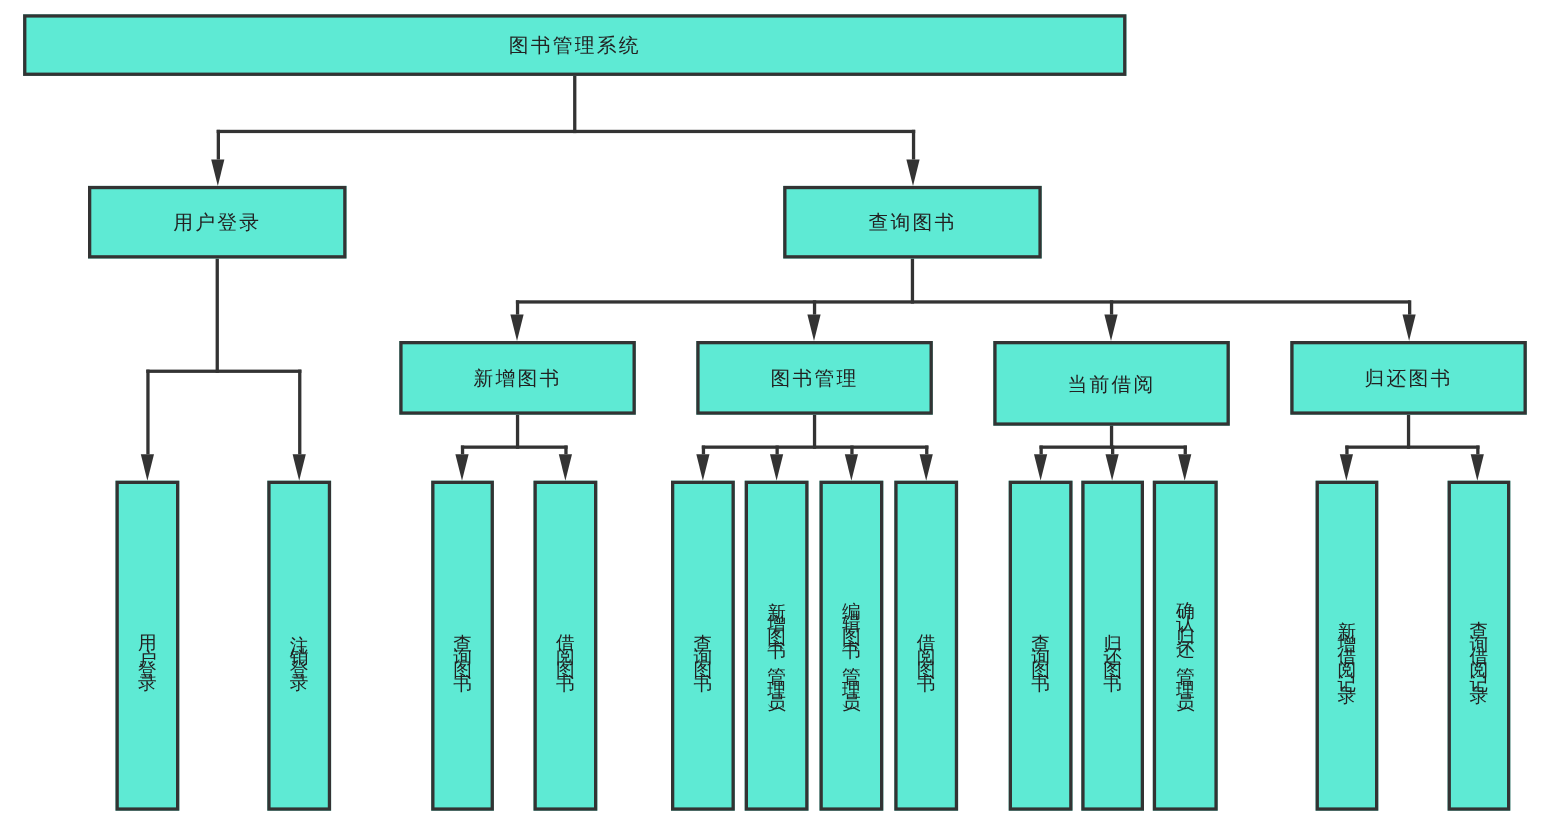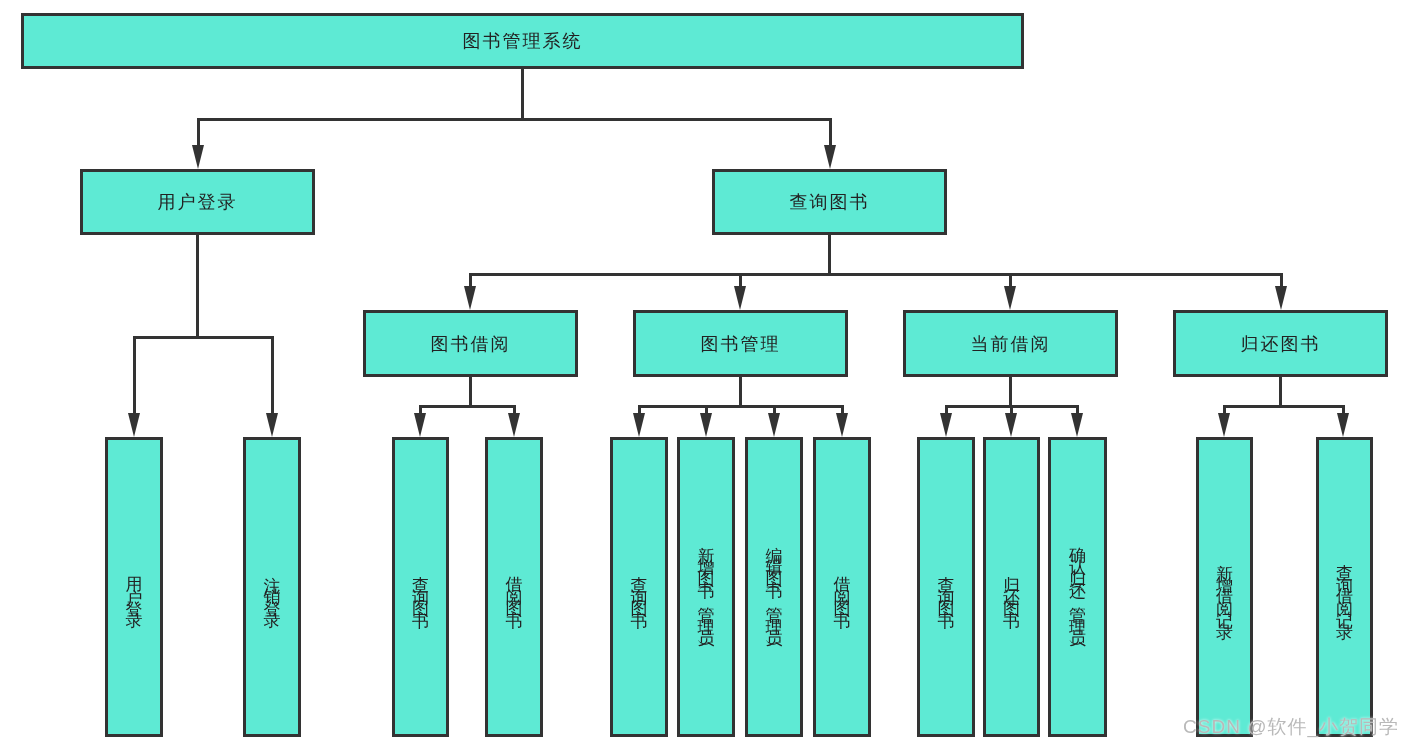--- a/index.html
+++ b/index.html
@@ -50,23 +50,23 @@
   <div class="arrow" style="left:132.5px;top:336px;height:77px"></div>
   <div class="arrow" style="left:270.5px;top:336px;height:77px"></div>
 
   <div class="vline" style="left:828px;top:235px;height:41px"></div>
   <div class="hline" style="left:469px;top:273px;width:813px"></div>
   <div class="arrow" style="left:468.5px;top:273px;height:13px"></div>
   <div class="arrow" style="left:738.5px;top:273px;height:13px"></div>
   <div class="arrow" style="left:1008.5px;top:273px;height:13px"></div>
   <div class="arrow" style="left:1279.5px;top:273px;height:13px"></div>
 
-  <div class="box" style="left:363px;top:310px;width:215px;height:67px">图书借阅</div>
+  <div class="box" style="left:363px;top:310px;width:215px;height:67px">新增图书</div>
   <div class="box" style="left:633px;top:310px;width:215px;height:67px">图书管理</div>
-  <div class="box" style="left:903px;top:310px;width:215px;height:67px">当前借阅</div>
+  <div class="box" style="left:903px;top:310px;width:215px;height:77px">当前借阅</div>
   <div class="box" style="left:1173px;top:310px;width:215px;height:67px">归还图书</div>
 
   <div class="vline" style="left:469px;top:377px;height:31px"></div>
   <div class="hline" style="left:419px;top:405px;width:97px"></div>
   <div class="arrow" style="left:419px;top:405px;height:8px"></div>
   <div class="arrow" style="left:512.5px;top:405px;height:8px"></div>
 
   <div class="vline" style="left:739px;top:377px;height:31px"></div>
   <div class="hline" style="left:637.5px;top:405px;width:206px"></div>
   <div class="arrow" style="left:637.5px;top:405px;height:8px"></div>
@@ -122,15 +122,14 @@
     <span class="vtext">确认归还（管理员）</span>
   </div>
 
   <div class="box vbox" style="left:1196px;top:437px;width:57px;height:300px">
     <span class="vtext">新增借阅记录</span>
   </div>
   <div class="box vbox" style="left:1316px;top:437px;width:57px;height:300px">
     <span class="vtext">查询借阅记录</span>
   </div>
 
-  <div class="watermark">CSDN @软件_小贺同学</div>
 
 </div>
 
 </body></html>

